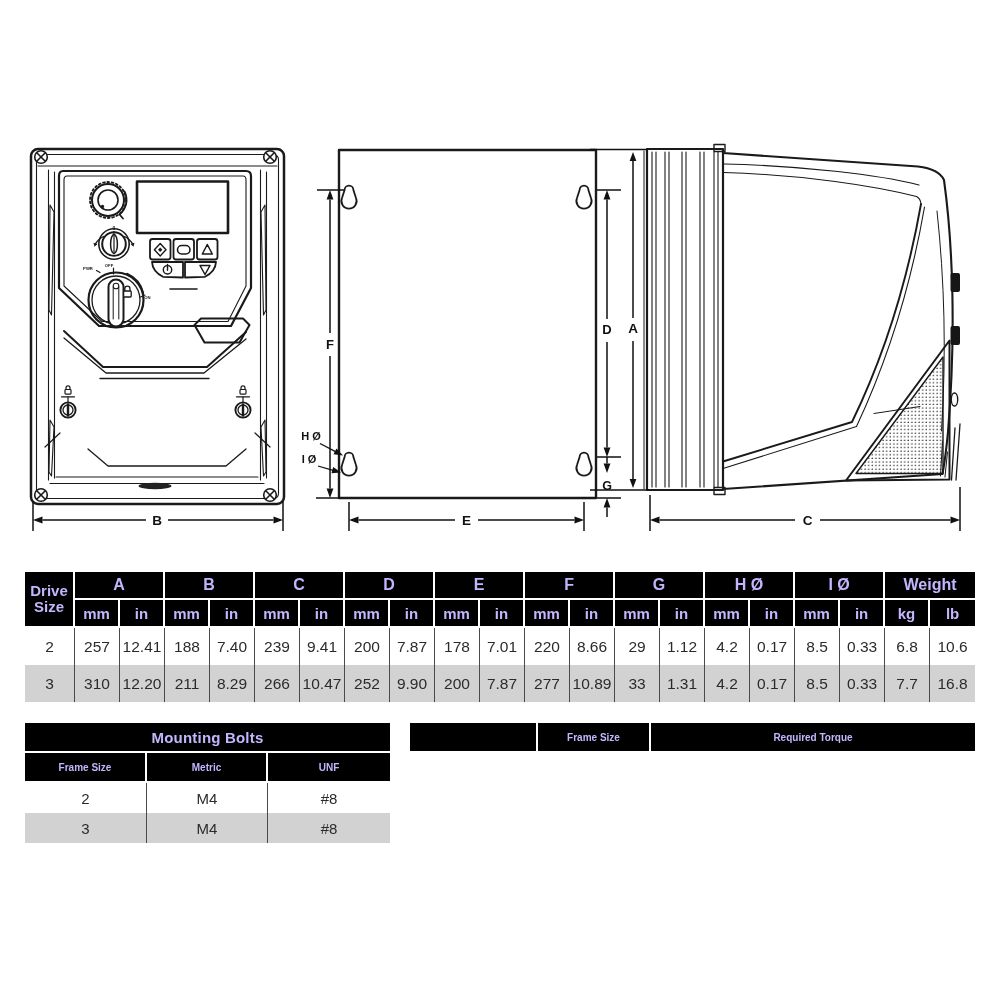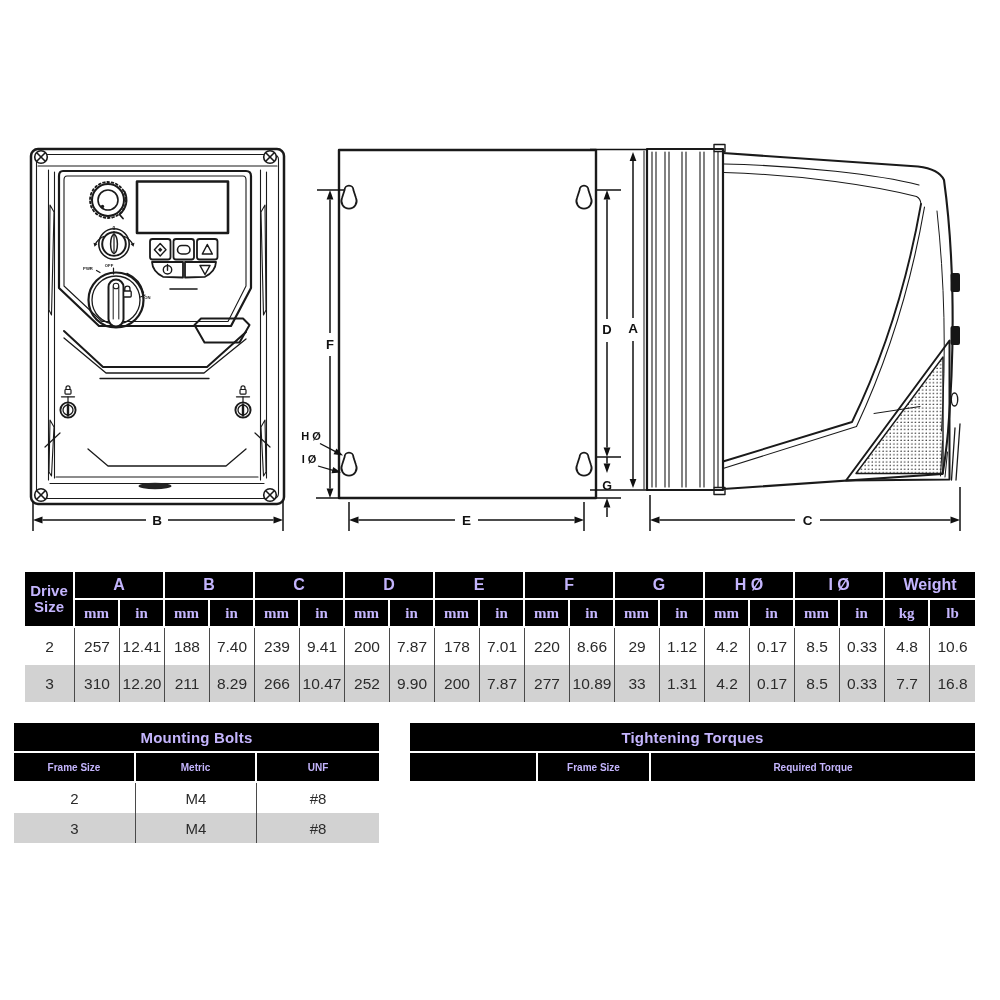--- a/index.html
+++ b/index.html
@@ -3,34 +3,34 @@
 <meta charset="utf-8">
 <style>
   html,body{margin:0;padding:0;}
   body{
     width:1000px;height:1000px;position:relative;background:#ffffff;
     font-family:"Liberation Sans",sans-serif;
   }
   #drawings{position:absolute;left:0;top:0;}
   .tblwrap{position:absolute;}
   #dim-wrap{left:25px;top:572px;}
-  #bolts-wrap{left:14px;top:723px;}
+  #bolts-wrap{left:25px;top:723px;}
   #torques-wrap{left:410px;top:723px;}
   table.tbl{border-collapse:separate;border-spacing:0;table-layout:fixed;}
   .tbl th,.tbl td{box-sizing:border-box;text-align:center;vertical-align:middle;padding:0 2px;}
   .tbl th{background:#000;color:#c4b5fd;font-weight:bold;border-right:2px solid #fff;border-bottom:2px solid #fff;}
   .tbl th:last-child{border-right:none;}
   .tbl td{color:#2b2b2b;border-right:1px solid #4a4a4a;background:#fff;}
   .tbl td:last-child{border-right:none;}
   .tbl tr.alt td{background:#d2d2d2;}
   
   #dim-table thead tr{height:28px;}
   #dim-table tbody tr{height:37px;}
   #dim-table th{font-size:16px;}
-  #dim-table th.sub{font-size:15px;font-family:Liberation Serif, serif;}
+  #dim-table th.sub{font-size:15px;}
   #dim-table th.corner{font-size:15px;line-height:1.1;padding:0 3px;}
   #dim-table td{font-size:15.5px;}
   
   .small thead tr{height:30px;}
   .small tbody tr{height:30px;}
   .small th{font-size:10px;}
   .small th.title{font-size:15px;letter-spacing:.2px;}
   .small td{font-size:15px;}
 </style>
 </head>
@@ -377,21 +377,21 @@
           <td>178</td>
           <td>7.01</td>
           <td>220</td>
           <td>8.66</td>
           <td>29</td>
           <td>1.12</td>
           <td>4.2</td>
           <td>0.17</td>
           <td>8.5</td>
           <td>0.33</td>
-          <td>4.8</td>
+          <td>6.8</td>
           <td>10.6</td>
         </tr>
         <tr class="alt">
           <td>3</td>
           <td>310</td>
           <td>12.20</td>
           <td>211</td>
           <td>8.29</td>
           <td>266</td>
           <td>10.47</td>
@@ -449,23 +449,20 @@
 <div class="tblwrap" id="torques-wrap">
   <table class="tbl small" id="torques-table" style="width:565px;">
       <colgroup>
         <col style="width:128px">
         <col style="width:113px">
         <col style="width:136px">
         <col style="width:188px">
       </colgroup>
       <thead>
         <tr>
-          <th colspan="4" class="title">Tightening Torques</th>
-        </tr>
-        <tr>
           <th colspan="1"></th>
           <th colspan="1">Frame Size</th>
           <th colspan="2">Required Torque</th>
         </tr>
       </thead>
       <tbody>
       </tbody>
     </table>
 </div>
 

